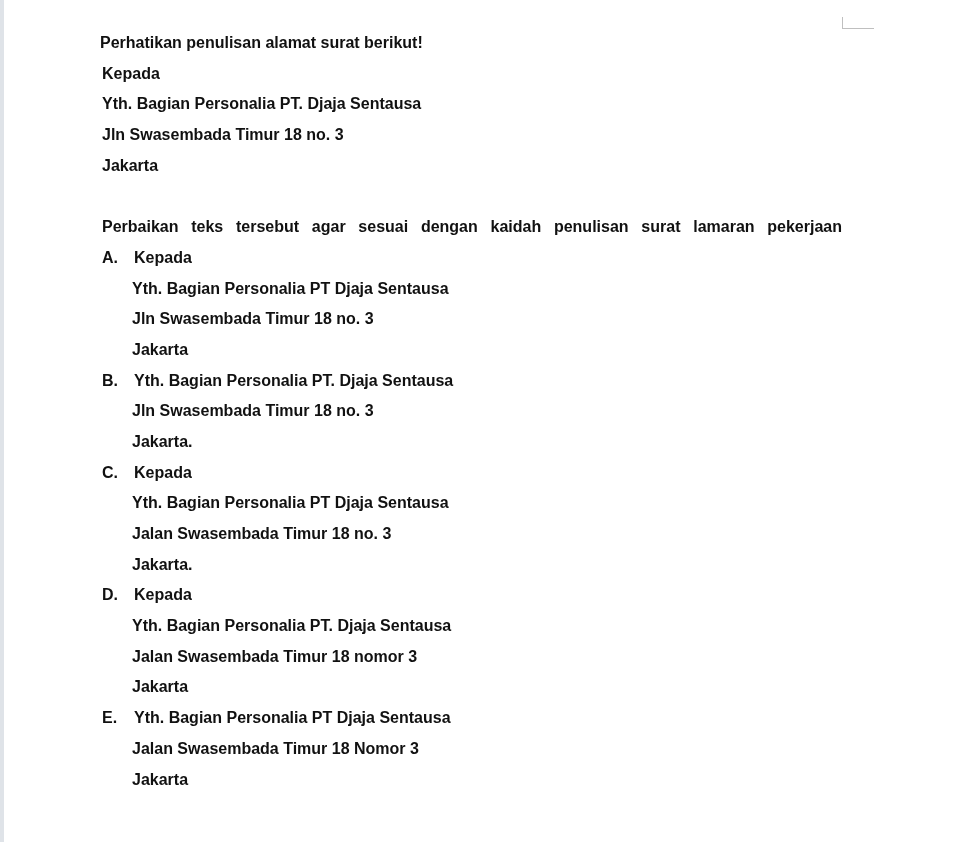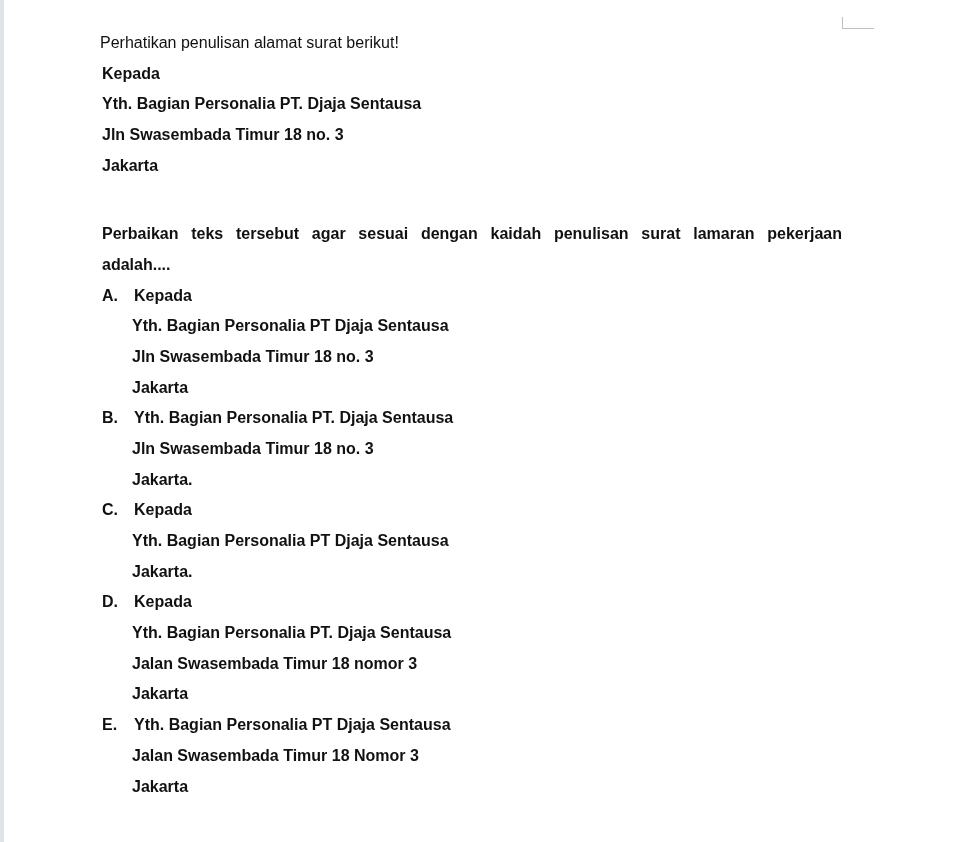--- a/index.html
+++ b/index.html
@@ -40,31 +40,30 @@
       width: 740px;
     }
     .line {
       font-size: 16px;
       line-height: 30.7px;
       height: 30.7px;
       white-space: nowrap;
       font-weight: bold;
     }
     .title {
-      font-weight: normal;
+      font-weight: bold;
       margin-left: -2px;
     }
     .gap {
       height: 30.7px;
     }
     .justify {
       text-align: justify;
       text-align-last: justify;
       white-space: normal;
-      margin-top: 7px;
     }
     .option-row {
       display: flex;
     }
     .opt-letter {
       width: 32px;
       flex: 0 0 32px;
     }
     .indent {
       padding-left: 30px;
@@ -82,21 +81,20 @@
   <div>
     <div class="line">Kepada</div>
     <div class="line">Yth. Bagian Personalia PT. Djaja Sentausa</div>
     <div class="line">Jln Swasembada Timur 18 no. 3</div>
     <div class="line">Jakarta</div>
   </div>
 
   <div class="gap"></div>
 
   <div class="line justify">Perbaikan teks tersebut agar sesuai dengan kaidah penulisan surat lamaran pekerjaan</div>
-  <div class="line">adalah....</div>
 
   <div>
     <div class="line option-row">
       <span class="opt-letter">A.</span>
       <span>Kepada</span>
     </div>
     <div class="line indent">Yth. Bagian Personalia PT Djaja Sentausa</div>
     <div class="line indent">Jln Swasembada Timur 18 no. 3</div>
     <div class="line indent">Jakarta</div>
   </div>
@@ -109,20 +107,21 @@
     <div class="line indent">Jln Swasembada Timur 18 no. 3</div>
     <div class="line indent">Jakarta.</div>
   </div>
 
   <div>
     <div class="line option-row">
       <span class="opt-letter">C.</span>
       <span>Kepada</span>
     </div>
     <div class="line indent">Yth. Bagian Personalia PT Djaja Sentausa</div>
+    <div class="line indent">Jalan Swasembada Timur 18 no. 3</div>
     <div class="line indent">Jakarta.</div>
   </div>
 
   <div>
     <div class="line option-row">
       <span class="opt-letter">D.</span>
       <span>Kepada</span>
     </div>
     <div class="line indent">Yth. Bagian Personalia PT. Djaja Sentausa</div>
     <div class="line indent">Jalan Swasembada Timur 18 nomor 3</div>

